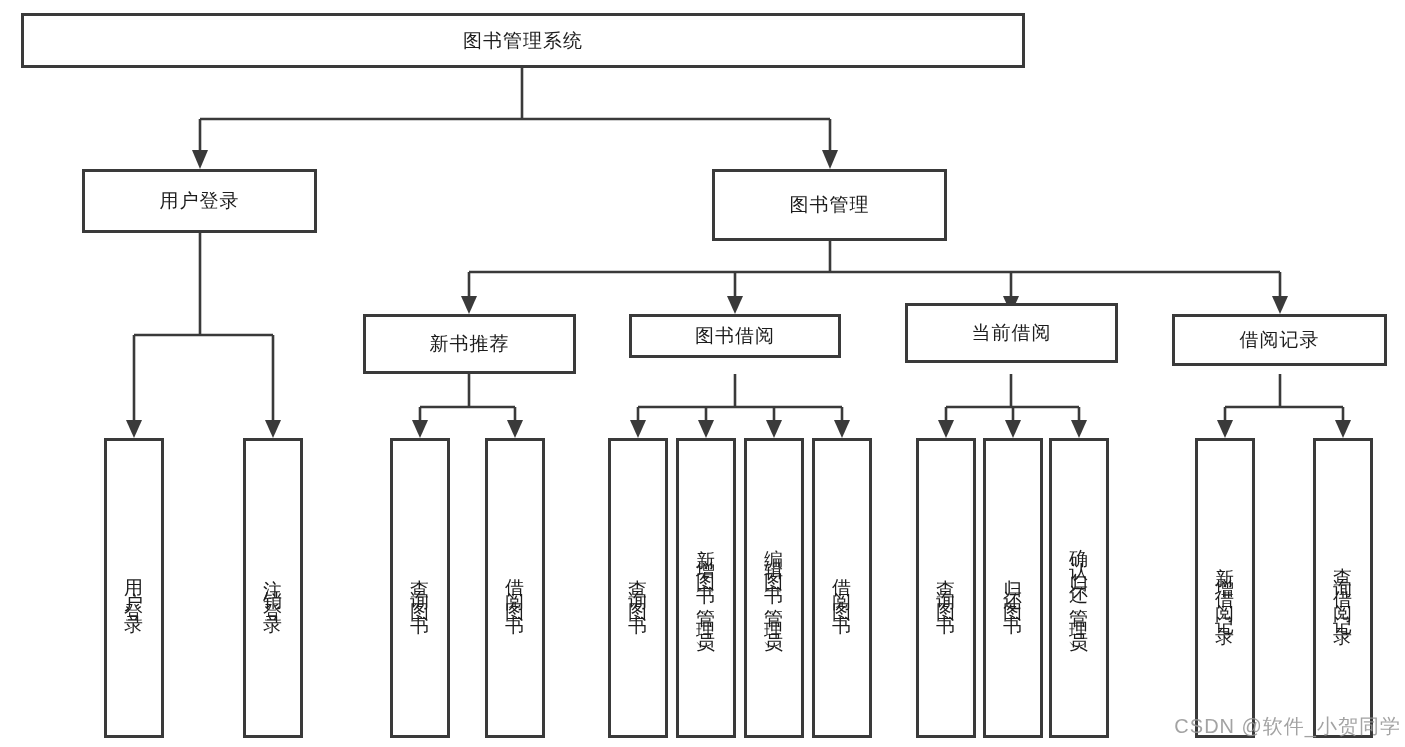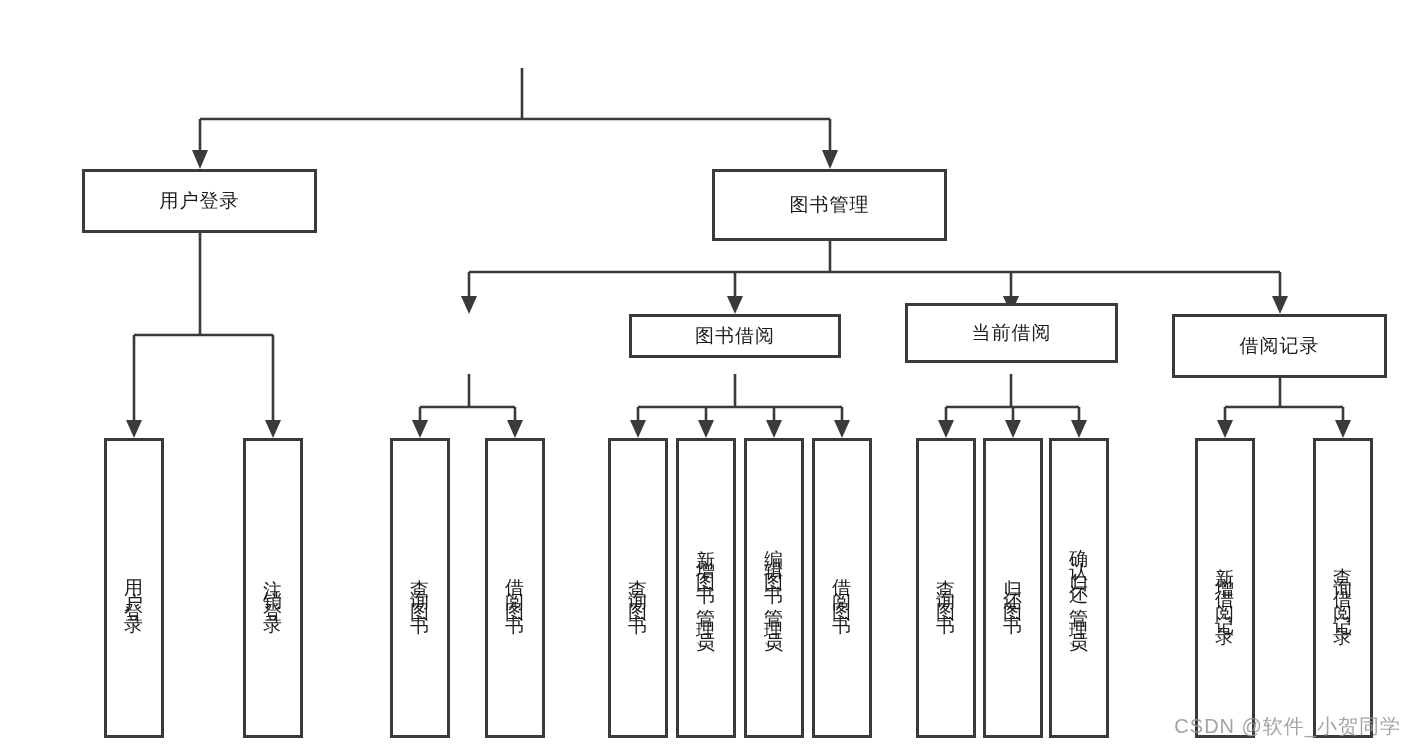--- a/index.html
+++ b/index.html
@@ -121,27 +121,29 @@
       <polygon points="766,420 782,420 774,438"></polygon>
       <polygon points="834,420 850,420 842,438"></polygon>
       <polygon points="938,420 954,420 946,438"></polygon>
       <polygon points="1005,420 1021,420 1013,438"></polygon>
       <polygon points="1071,420 1087,420 1079,438"></polygon>
       <polygon points="1217,420 1233,420 1225,438"></polygon>
       <polygon points="1335,420 1351,420 1343,438"></polygon>
     </g>
   </svg>
 
+  <div class="hbox" style="left:21px; top:13px; width:1004px; height:55px;">图书管理系统</div>
 
   <div class="hbox" style="left:82px; top:169px; width:235px; height:64px;">用户登录</div>
   <div class="hbox" style="left:712px; top:169px; width:235px; height:72px;">图书管理</div>
 
+  <div class="hbox" style="left:363px; top:314px; width:213px; height:60px;">新书推荐</div>
   <div class="hbox" style="left:629px; top:314px; width:212px; height:44px;">图书借阅</div>
   <div class="hbox" style="left:905px; top:303px; width:213px; height:60px;">当前借阅</div>
-  <div class="hbox" style="left:1172px; top:314px; width:215px; height:64px;">借阅记录</div>
+  <div class="hbox" style="left:1172px; top:314px; width:215px; height:52px;">借阅记录</div>
 
   <div class="vbox" style="left:104px;">用户登录</div>
   <div class="vbox" style="left:243px;">注销登录</div>
 
   <div class="vbox" style="left:390px;">查询图书</div>
   <div class="vbox" style="left:485px;">借阅图书</div>
 
   <div class="vbox" style="left:608px;">查询图书</div>
   <div class="vbox" style="left:676px;">新增图书（管理员）</div>
   <div class="vbox" style="left:744px;">编辑图书（管理员）</div>

